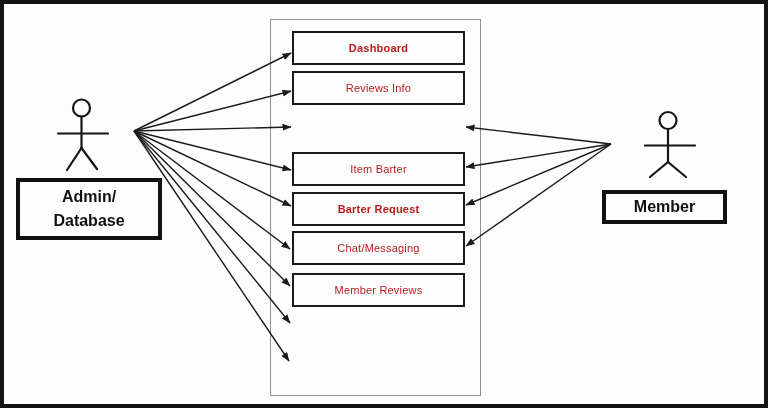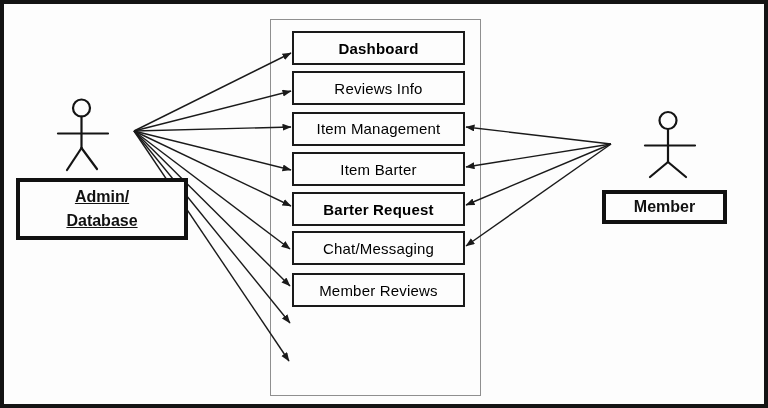--- a/index.html
+++ b/index.html
@@ -27,37 +27,37 @@
     width: 768px; height: 408px;
   }
   .uc {
     position: absolute;
     left: 288px;
     width: 173px; height: 34px;
     box-sizing: border-box;
     border: 2.5px solid #1a1a1a;
     background: #fdfdfd;
     display: flex; align-items: center; justify-content: center;
-    font-size: 15px; color: #000000;
+    font-size: 11px; color: #b91c1c;
     letter-spacing: 0.2px;
     white-space: nowrap;
   }
   .uc.bold { font-weight: bold; }
   .actor-label {
     position: absolute;
     box-sizing: border-box;
     border: 4px solid #111111;
     background: #fdfdfd;
     display: flex; flex-direction: column;
     align-items: center; justify-content: center;
     font-weight: bold; font-size: 16px; color: #111111;
     text-align: center; line-height: 24px;
     white-space: nowrap;
   }
-  .actor-label.admin { left: 12px; top: 174px; width: 172px; height: 62px; text-decoration: underline; }
+  .actor-label.admin { left: 12px; top: 174px; width: 146px; height: 62px; }
   .actor-label.member { left: 598px; top: 186px; width: 125px; height: 34px; line-height: 18px; }
 </style>
 </head>
 <body>
 
 <div class="frame">
 
   <div class="container-box"></div>
 
   <svg class="overlay" viewBox="0 0 768 408">
@@ -98,21 +98,20 @@
     <g stroke="#1a1a1a" stroke-width="1.4">
       <line x1="607" y1="140" x2="462" y2="123" marker-end="url(#arrow)"></line>
       <line x1="607" y1="140" x2="462" y2="163" marker-end="url(#arrow)"></line>
       <line x1="607" y1="140" x2="462" y2="201" marker-end="url(#arrow)"></line>
       <line x1="607" y1="140" x2="462" y2="242" marker-end="url(#arrow)"></line>
     </g>
   </svg>
 
   <div class="uc bold" style="top:27px">Dashboard</div>
   <div class="uc" style="top:67px">Reviews Info</div>
-  <div class="uc" style="top:107.5px">Item Management</div>
   <div class="uc" style="top:148px">Item Barter</div>
   <div class="uc bold" style="top:188px">Barter Request</div>
   <div class="uc" style="top:227px">Chat/Messaging</div>
   <div class="uc" style="top:269px">Member Reviews</div>
 
   <div class="actor-label admin">
     <span>Admin/</span>
     <span>Database</span>
   </div>
   <div class="actor-label member">

